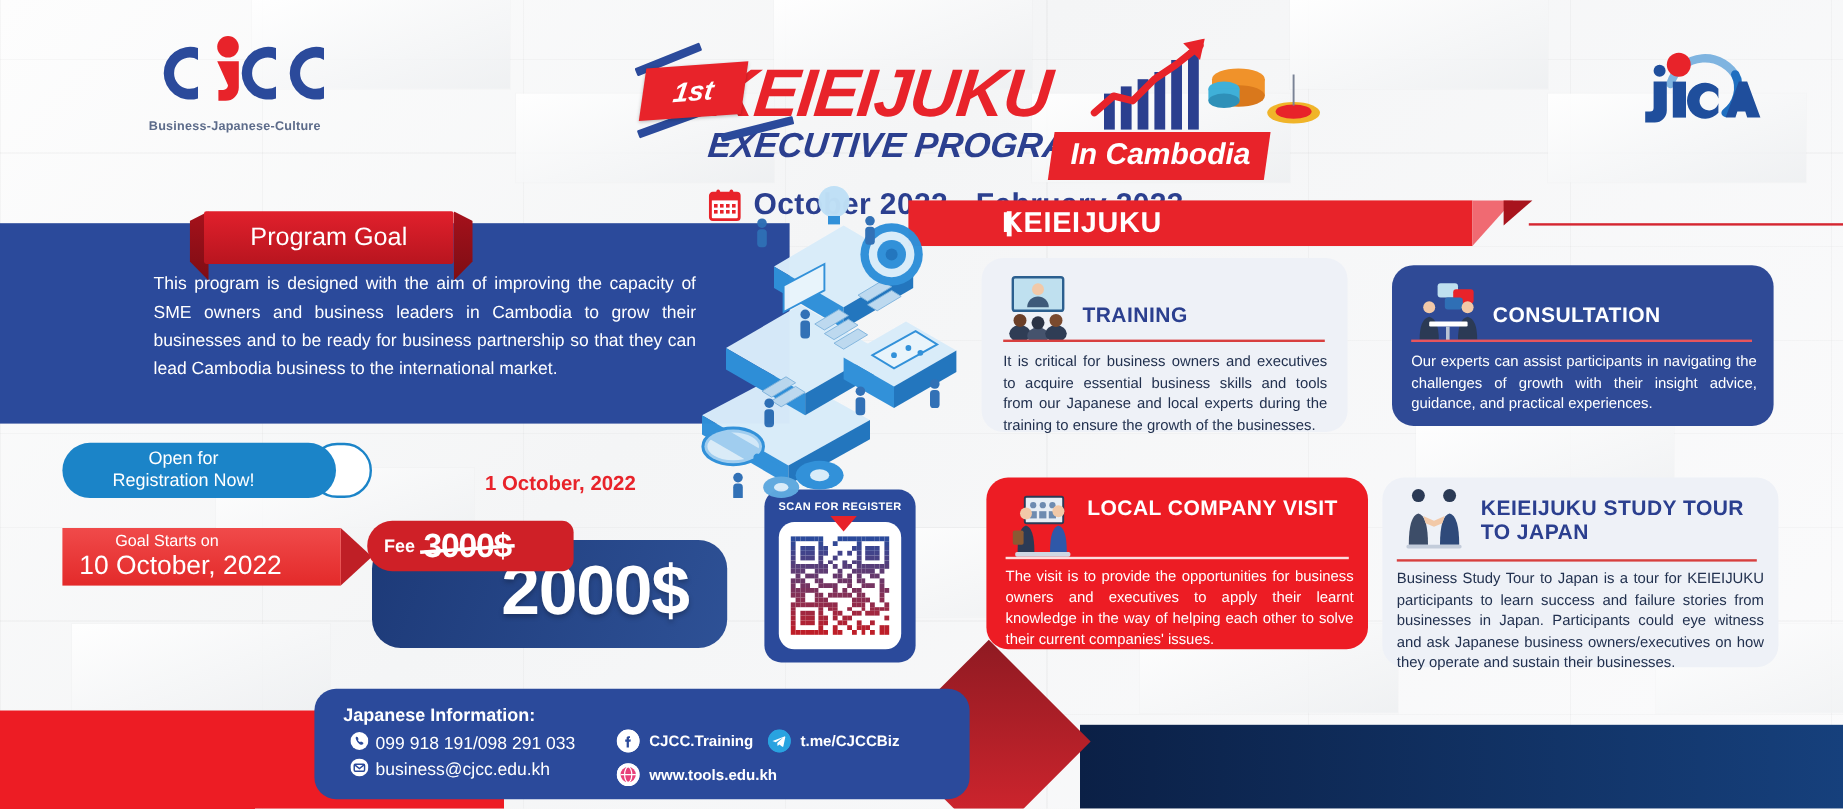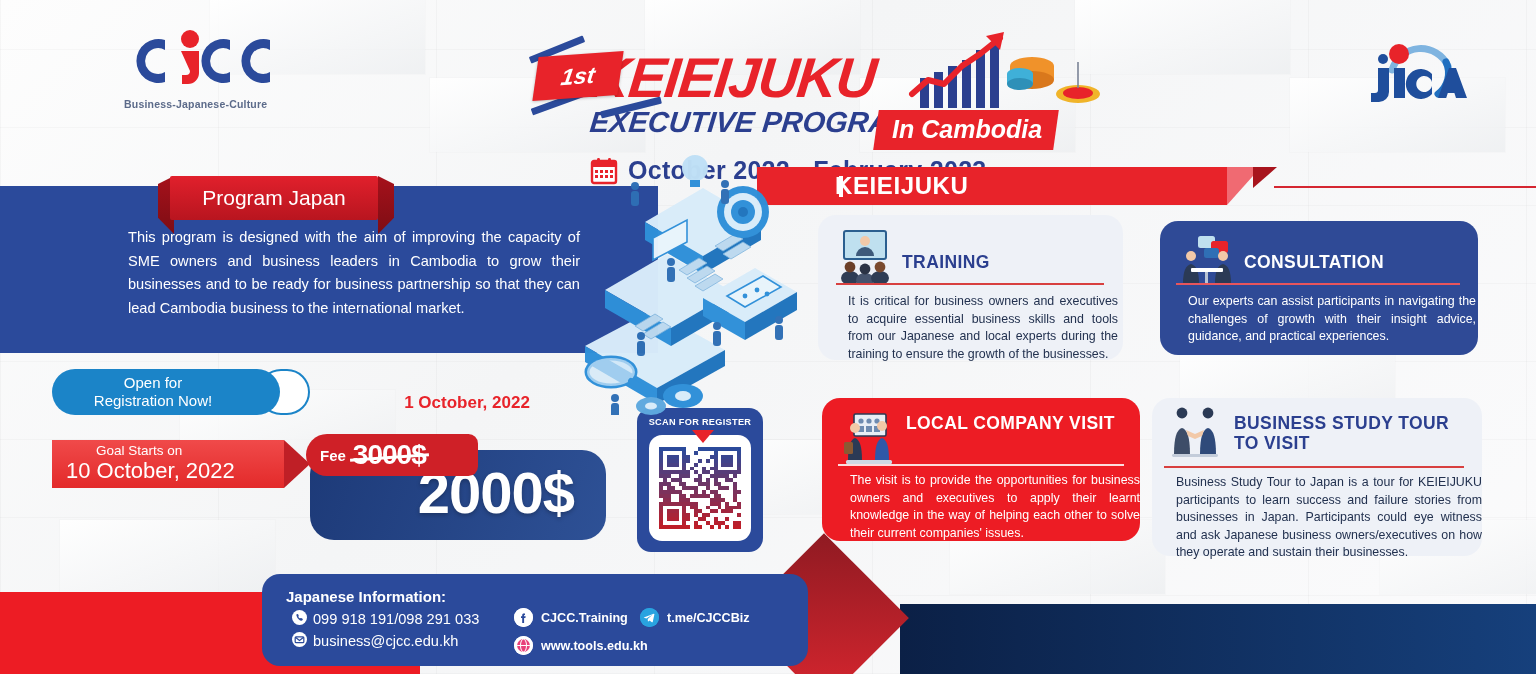--- a/index.html
+++ b/index.html
@@ -120,21 +120,21 @@
     border-top:38px solid #f06a72; border-right:34px solid transparent; z-index:6; }
   .kslant-b { position:absolute; left:1253px; top:167px; width:0; height:0;
     border-top:21px solid #a8141d; border-right:24px solid transparent; z-index:6; }
   .kline { position:absolute; left:1274px; top:186px; width:262px; height:2px; background:#d52631; z-index:5; }
 
   
   .card { position:absolute; border-radius:18px; }
   .card-ico { position:absolute; left:18px; top:14px; width:58px; height:56px; }
   .card-title { position:absolute; left:84px; font-weight:bold; line-height:1.14; }
   .card-rule { position:absolute; height:1.6px; }
-  .card-body { position:absolute; text-align:justify; line-height:1.42;margin-left:12px; }
+  .card-body { position:absolute; text-align:justify; line-height:1.42; }
 
   #card-training { left:818px; top:215px; width:305px; height:145px; background:#eef1f7;text-decoration:underline; }
   #card-consultation { left:1160px; top:221px; width:318px; height:134px; background:#2f4a96; }
   #card-visit { left:822px; top:398px; width:318px; height:143px; background:#ed1c24; }
   #card-tour { left:1152px; top:398px; width:330px; height:158px; background:#eef1f7; }
 
   
   .pill {
     position:absolute; left:52px; top:369px; width:228px; height:46px;
     background:#1b84c8; border-radius:23px;
@@ -330,21 +330,21 @@
           </g>
         </svg>
       </span>
       <span class="date-text">October 2022 - February 2023</span>
     </div>
   </div>
 
   <div class="goalpanel"></div>
   <div class="ribbon-tail" style="left:158px; background:linear-gradient(180deg,#a6111b,#7d0d14); clip-path:polygon(0 14%,100% 0,100% 100%,0 72%);"></div>
   <div class="ribbon-tail" style="left:378px; background:linear-gradient(180deg,#a6111b,#7d0d14); clip-path:polygon(0 0,100% 14%,100% 72%,0 100%);"></div>
-  <div class="goalribbon">Program Japan</div>
+  <div class="goalribbon">Program Goal</div>
   <div class="goaltext">This program is designed with the aim of improving the capacity of SME owners and business leaders in Cambodia to grow their businesses and to be ready for business partnership so that they can lead Cambodia business to the international market.</div>
 
   <div class="isoart">
     <svg width="225" height="265" viewBox="0 0 225 265">
       <g opacity="0.98">
 
         <polygon points="10,196 78,160 150,200 82,238" fill="#d9ecfa"></polygon>
         <polygon points="10,196 10,212 82,254 82,238" fill="#2f90d9"></polygon>
         <polygon points="82,238 82,254 150,216 150,200" fill="#1f74bd"></polygon>
 
@@ -499,21 +499,21 @@
     <span class="card-ico" style="left:14px; top:6px;">
       <svg width="58" height="56" viewBox="0 0 58 56">
         <circle cx="16" cy="9" r="5.4" fill="#2b3a55"></circle>
         <path d="M8 50 q0-24 8-26 q8 2 8 26 z" fill="#3d4d68"></path>
         <circle cx="42" cy="9" r="5.4" fill="#2b3a55"></circle>
         <path d="M34 50 q0-24 8-26 q8 2 8 26 z" fill="#2f4a7a"></path>
         <path d="M20 26 l9 4 l9-4 l-2 6 l-7 3 l-7-3 z" fill="#f2c9a8"></path>
         <rect x="6" y="50" width="46" height="3" rx="1.4" fill="#c3ccda"></rect>
       </svg>
     </span>
-    <div class="card-title" style="top:16px; left:82px; font-size:17.5px; color:#2b3f8f; width:226px; letter-spacing:0.4px;">BUSINESS STUDY TOUR TO VISIT</div>
+    <div class="card-title" style="top:16px; left:82px; font-size:17.5px; color:#2b3f8f; width:226px; letter-spacing:0.4px;">KEIEIJUKU STUDY TOUR TO JAPAN</div>
     <div class="card-rule" style="left:12px; top:68px; width:300px; background:#d8403f;"></div>
     <div class="card-body" style="left:12px; top:76px; width:306px; font-size:12.4px; color:#22314f;">Business Study Tour to Japan is a tour for KEIEIJUKU participants to learn success and failure stories from businesses in Japan. Participants could eye witness and ask Japanese business owners/executives on how they operate and sustain their businesses.</div>
   </div>
 
   <div class="pill-ring"></div>
   <div class="pill">
     <span>Open for</span>
     <span>Registration Now!</span>
   </div>
 

